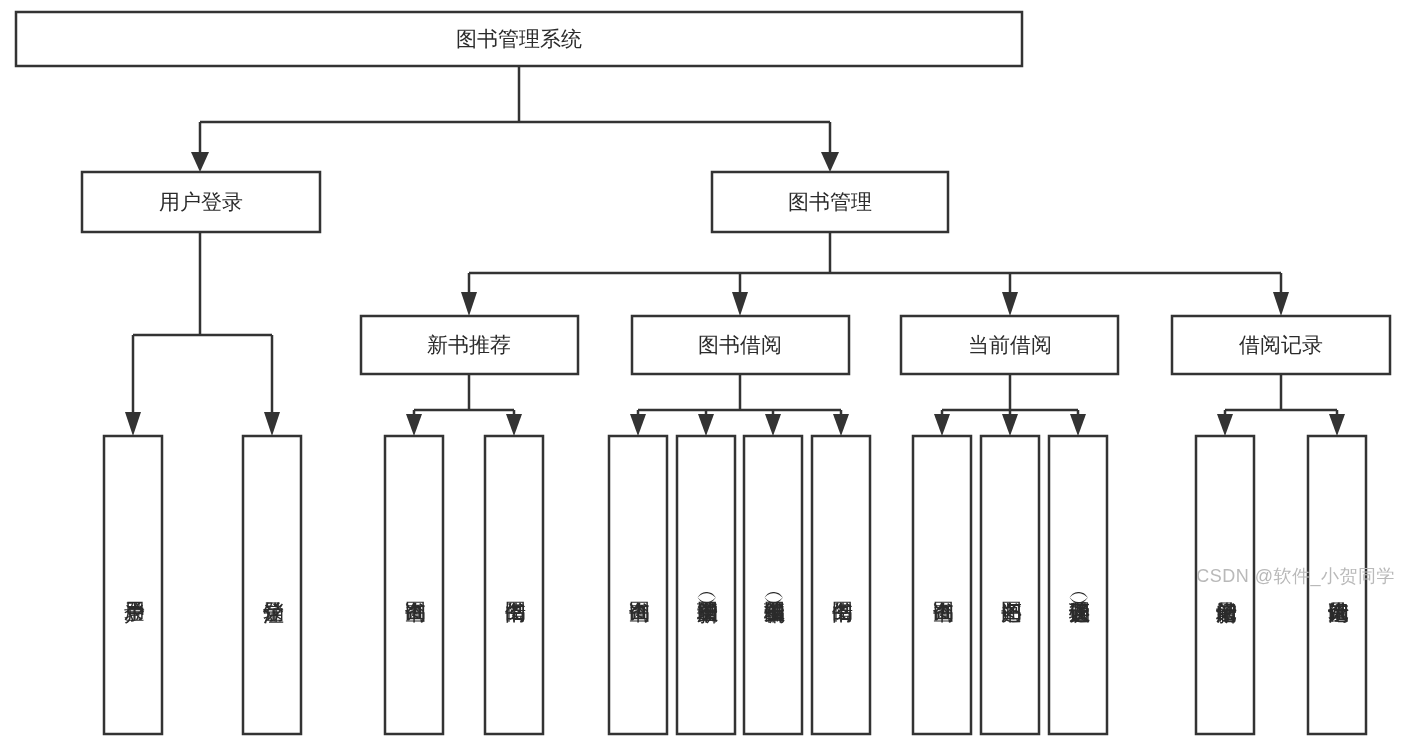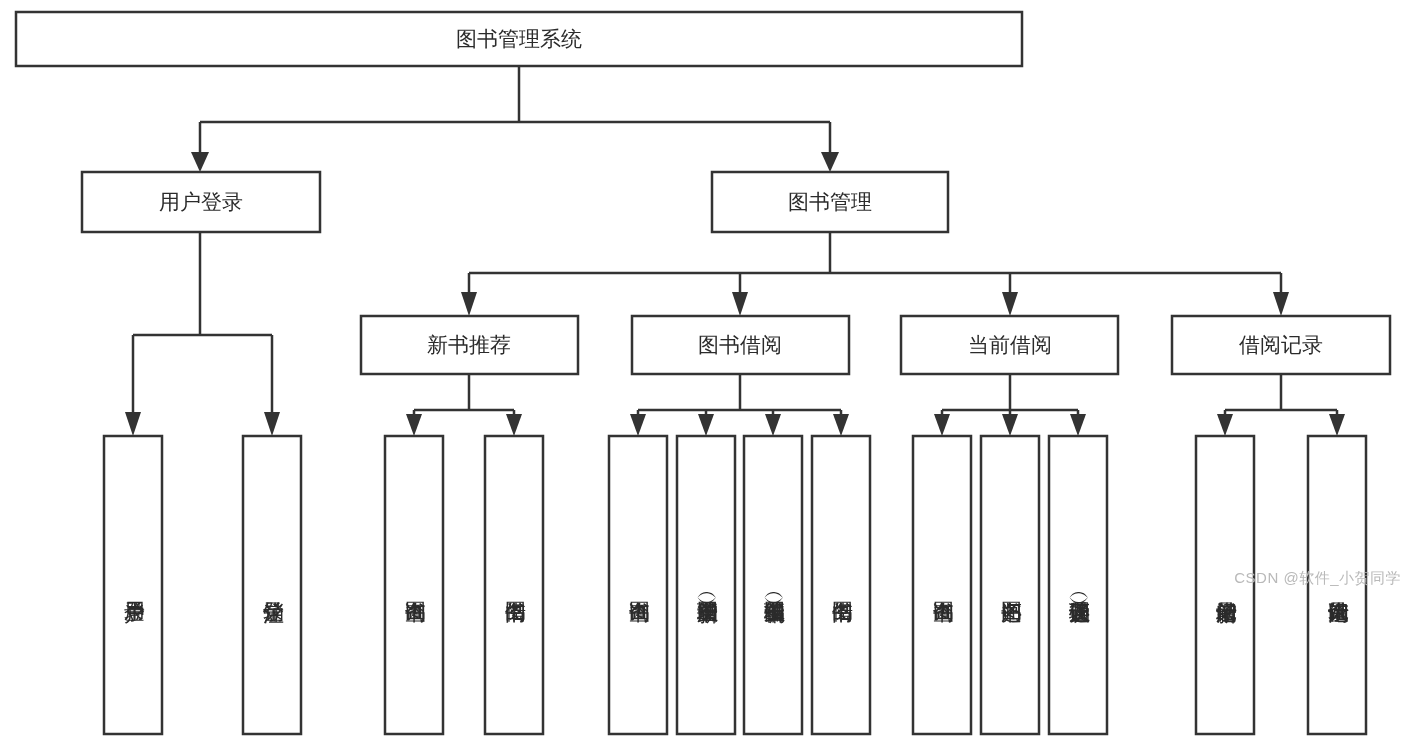--- a/index.html
+++ b/index.html
@@ -50,24 +50,24 @@
     stroke-width: 2.5;
     fill: none;
     stroke-linecap: butt;
   }
   .arrow-head {
     fill: #333333;
     stroke: none;
   }
   .watermark-text {
     position: absolute;
-    right: 4px;
+    right: 10px;
     bottom: 4px;
     font-family: "Liberation Sans", "DejaVu Sans", sans-serif;
-    font-size: 15px;
+    font-size: 18px;
     color: #b9b9b9;
     white-space: nowrap;
     letter-spacing: 0.5px;
     pointer-events: none;
     user-select: none;
   }
 </style>
 </head>
 <body>
 

